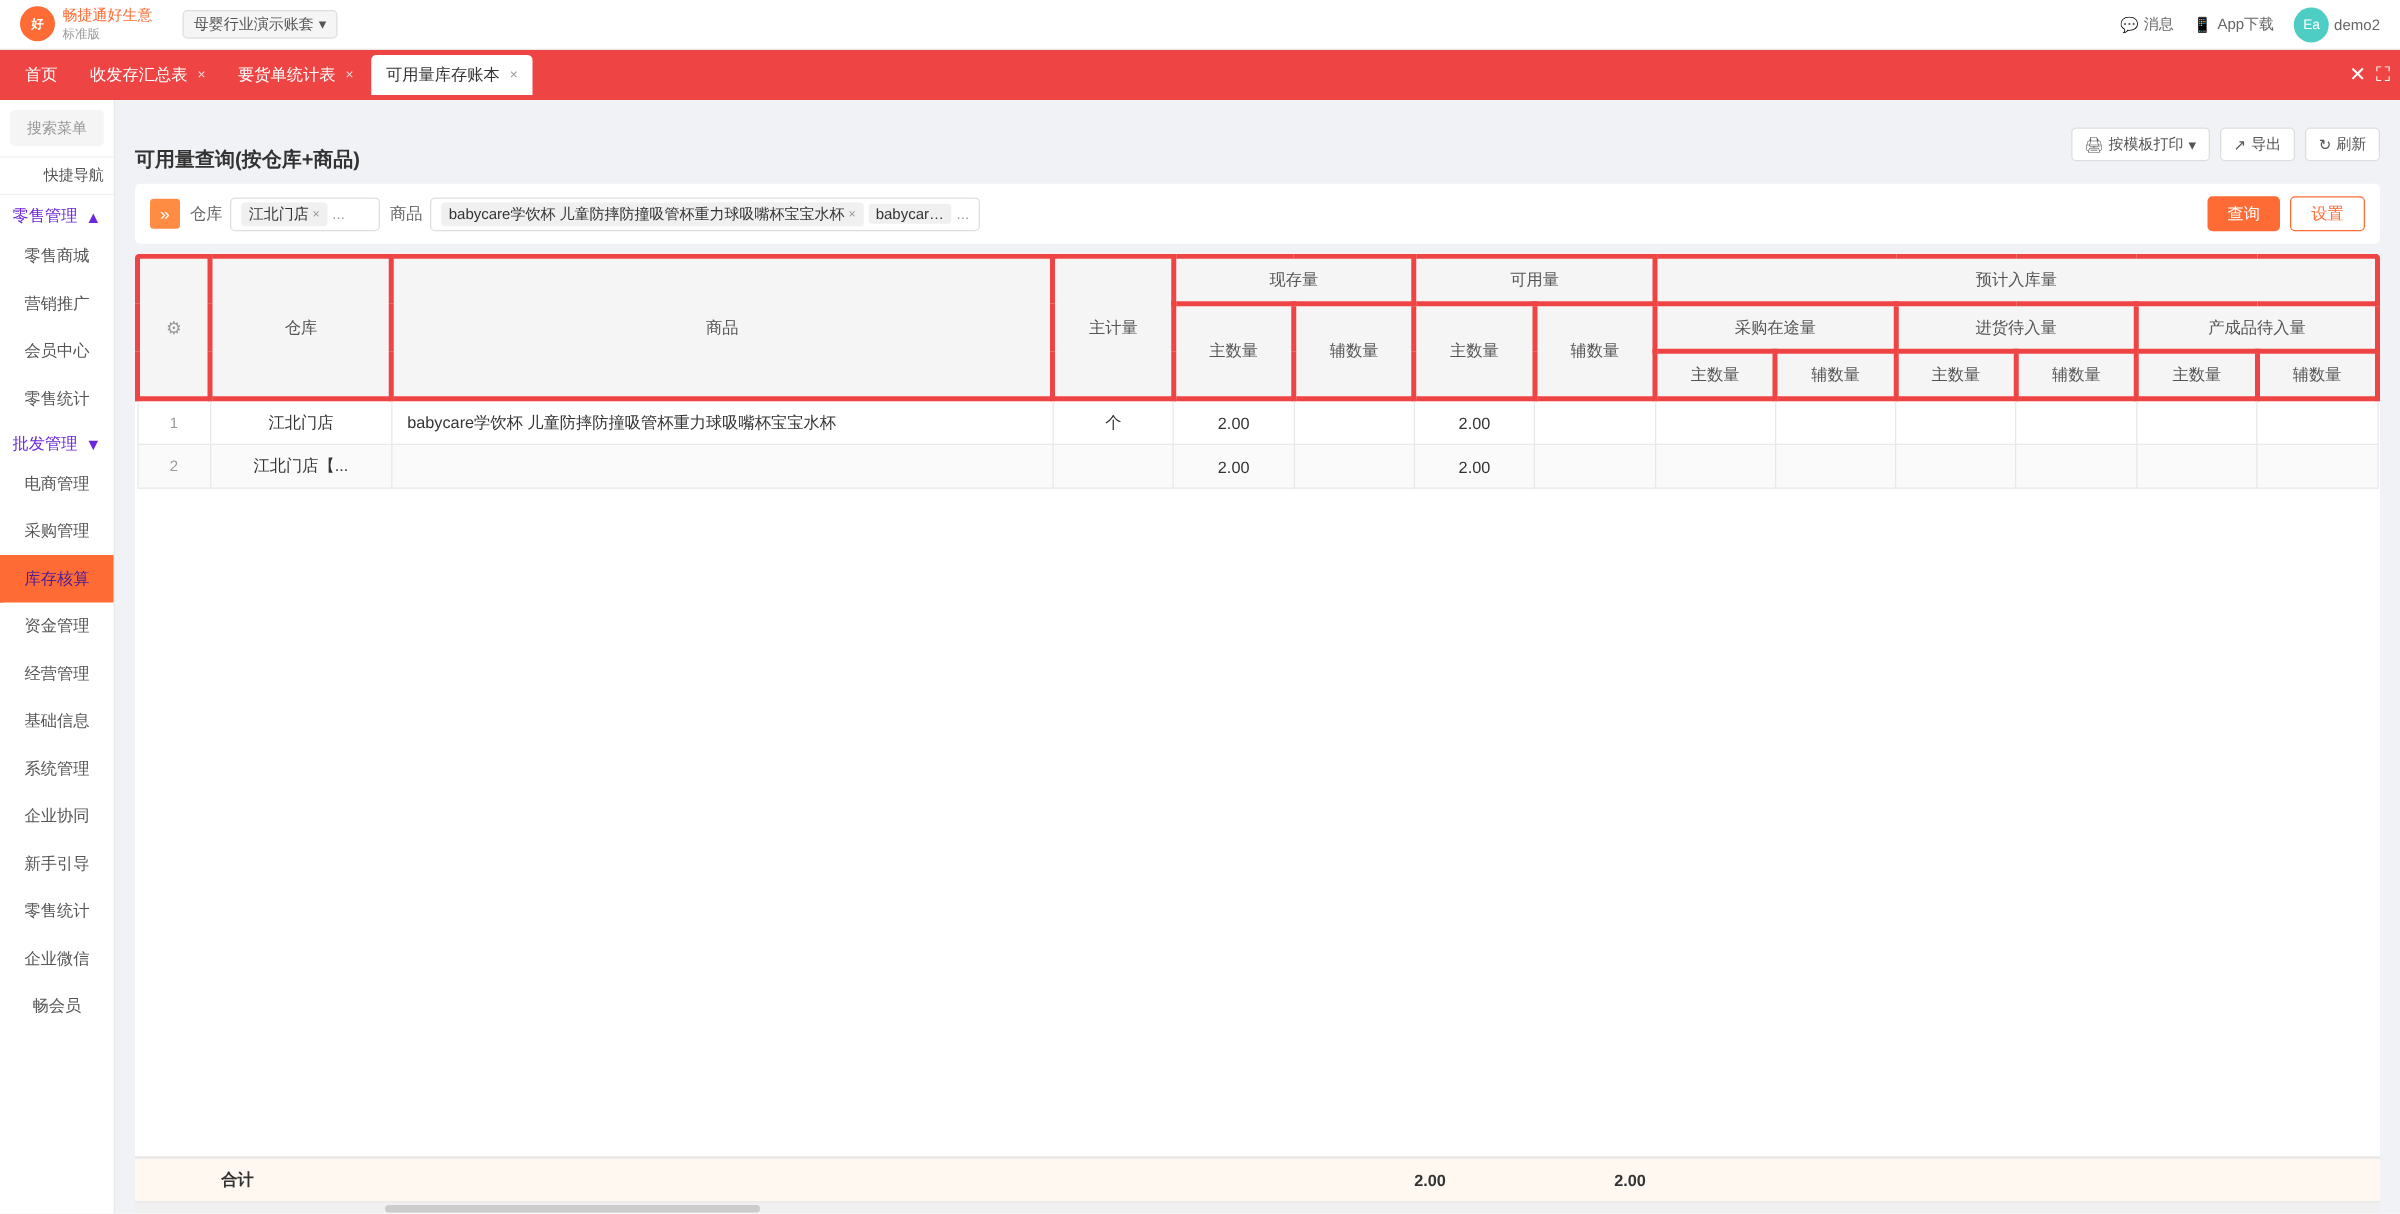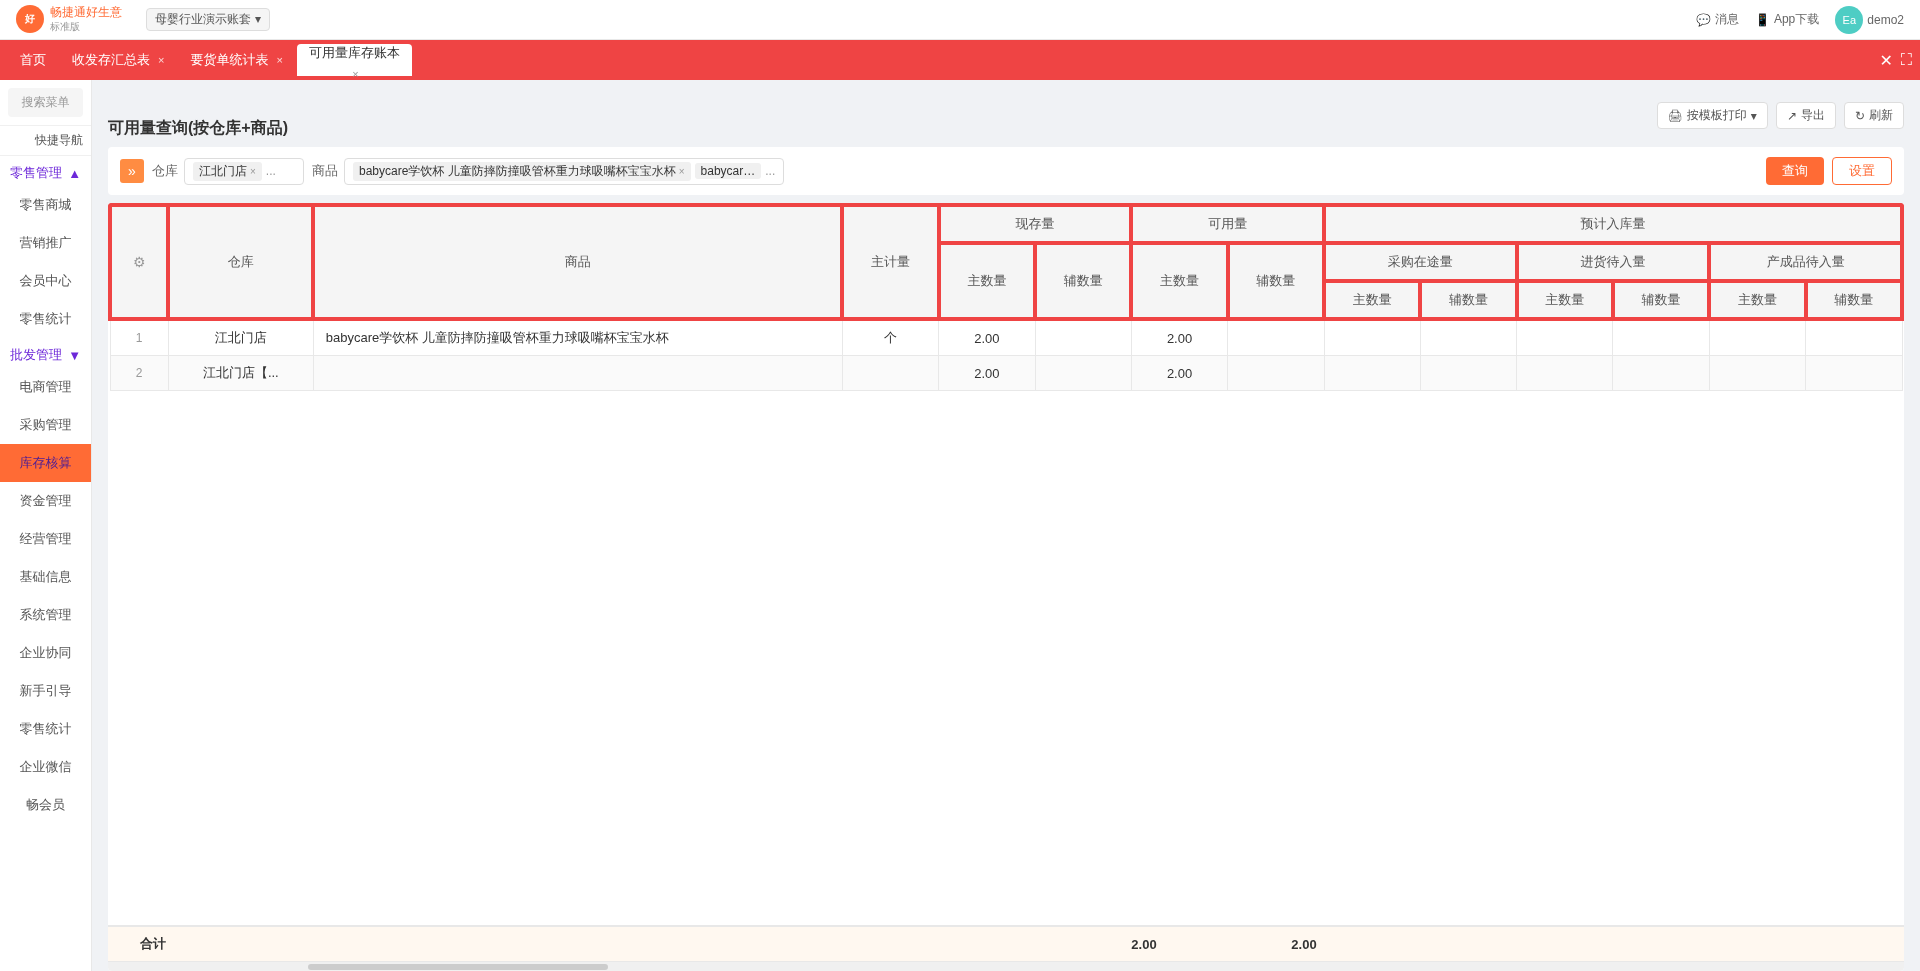--- a/index.html
+++ b/index.html
@@ -41,21 +41,21 @@
       display: flex;
       align-items: center;
       padding: 0 12px;
       border-radius: 4px 4px 0 0;
       font-size: 13px;
       cursor: pointer;
       color: #fff;
       gap: 6px;
       background: transparent;
     }
-    .nav-tab.active { background: #fff; color: #333; flex-direction: column; }
+    .nav-tab.active { background: #fff; color: #333; }
     .nav-tab.active .tab-close { color: #999; }
     .nav-tab .tab-close { font-size: 11px; color: rgba(255,255,255,0.8); margin-left: 2px; }
     .nav-right { margin-left: auto; display: flex; align-items: center; gap: 8px; }
     .nav-icon-btn { color: #fff; cursor: pointer; font-size: 16px; }
 
     
     .main-layout { display: flex; flex: 1; overflow: hidden; }
 
     
     .sidebar { width: 92px; background: #fff; border-right: 1px solid #e8e8e8; display: flex; flex-direction: column; overflow-y: auto; flex-shrink: 0; }
@@ -347,21 +347,21 @@
             </tr>
           </tbody>
         </table>
       </div>
 
       <div style="background:#fff8f0; border-top: 2px solid #e8e8e8; padding: 8px 0; display:flex; align-items:center; flex-shrink:0;">
         <table style="width:100%; border-collapse:collapse;">
           <tbody>
               <tr>
             <td style="width:32px; border:none;"></td>
-            <td style="width:100px; font-weight:bold; border:none;">合计</td>
+            <td style="width:100px; text-align:center; font-weight:bold; border:none;">合计</td>
             <td style="border:none; flex:1;"></td>
             <td style="width:80px; border:none;"></td>
             <td style="width:80px; text-align:center; font-weight:bold; border:none;">2.00</td>
             <td style="width:80px; border:none;"></td>
             <td style="width:80px; text-align:center; font-weight:bold; border:none;">2.00</td>
             <td style="width:80px; border:none;"></td>
             <td style="width:80px; border:none;"></td>
             <td style="width:80px; border:none;"></td>
             <td style="width:80px; border:none;"></td>
             <td style="width:80px; border:none;"></td>

